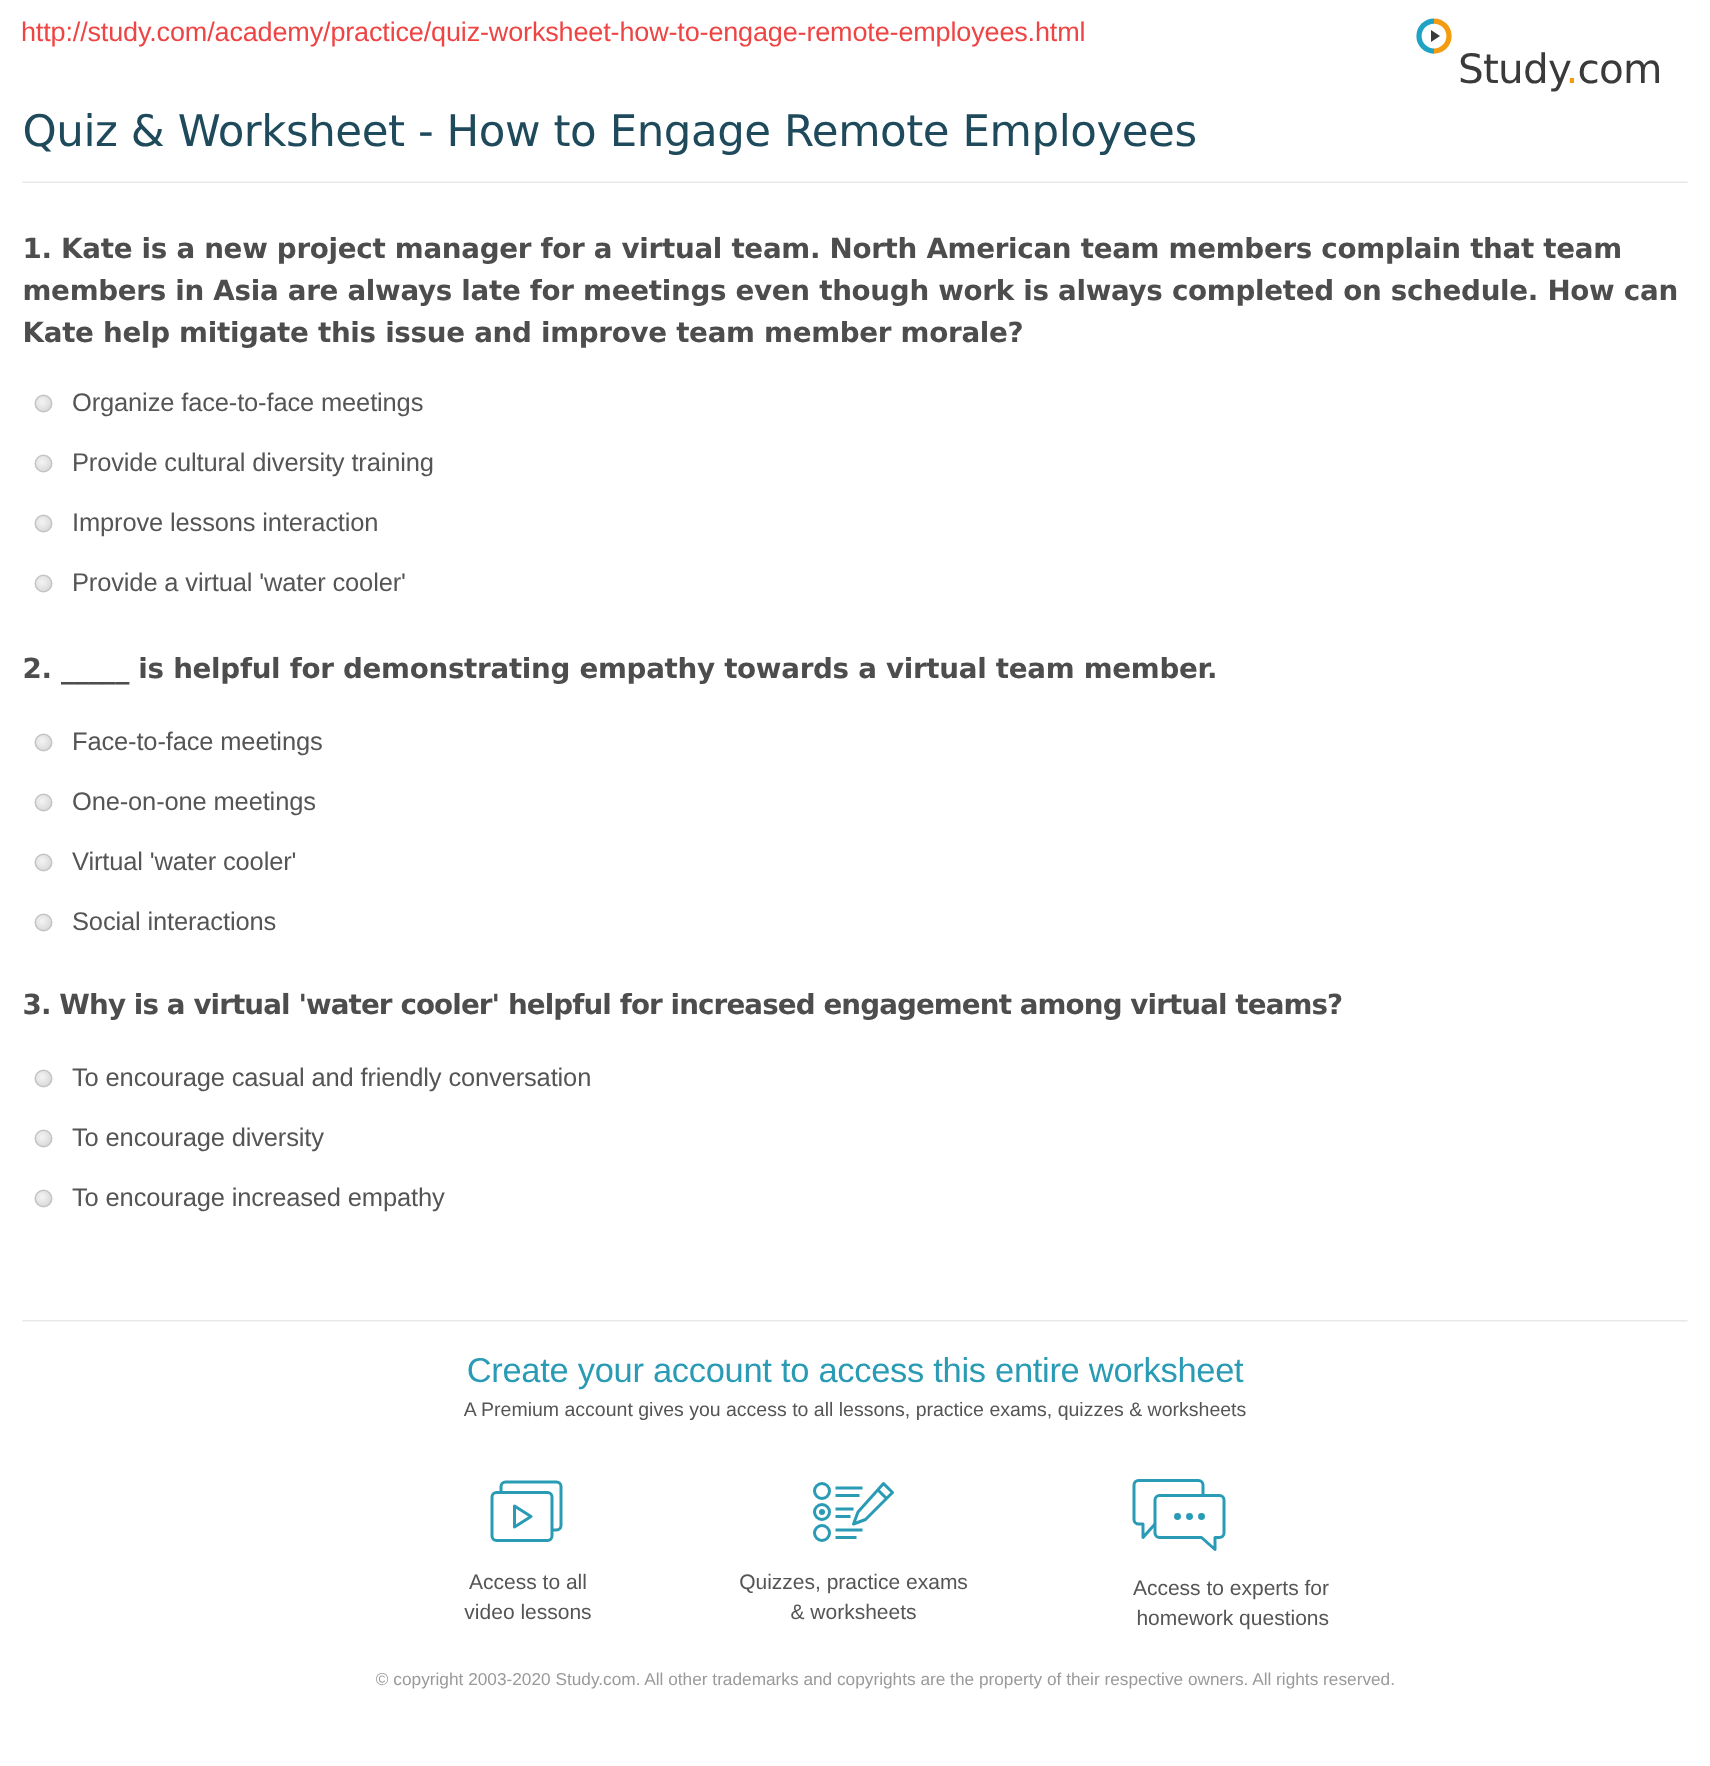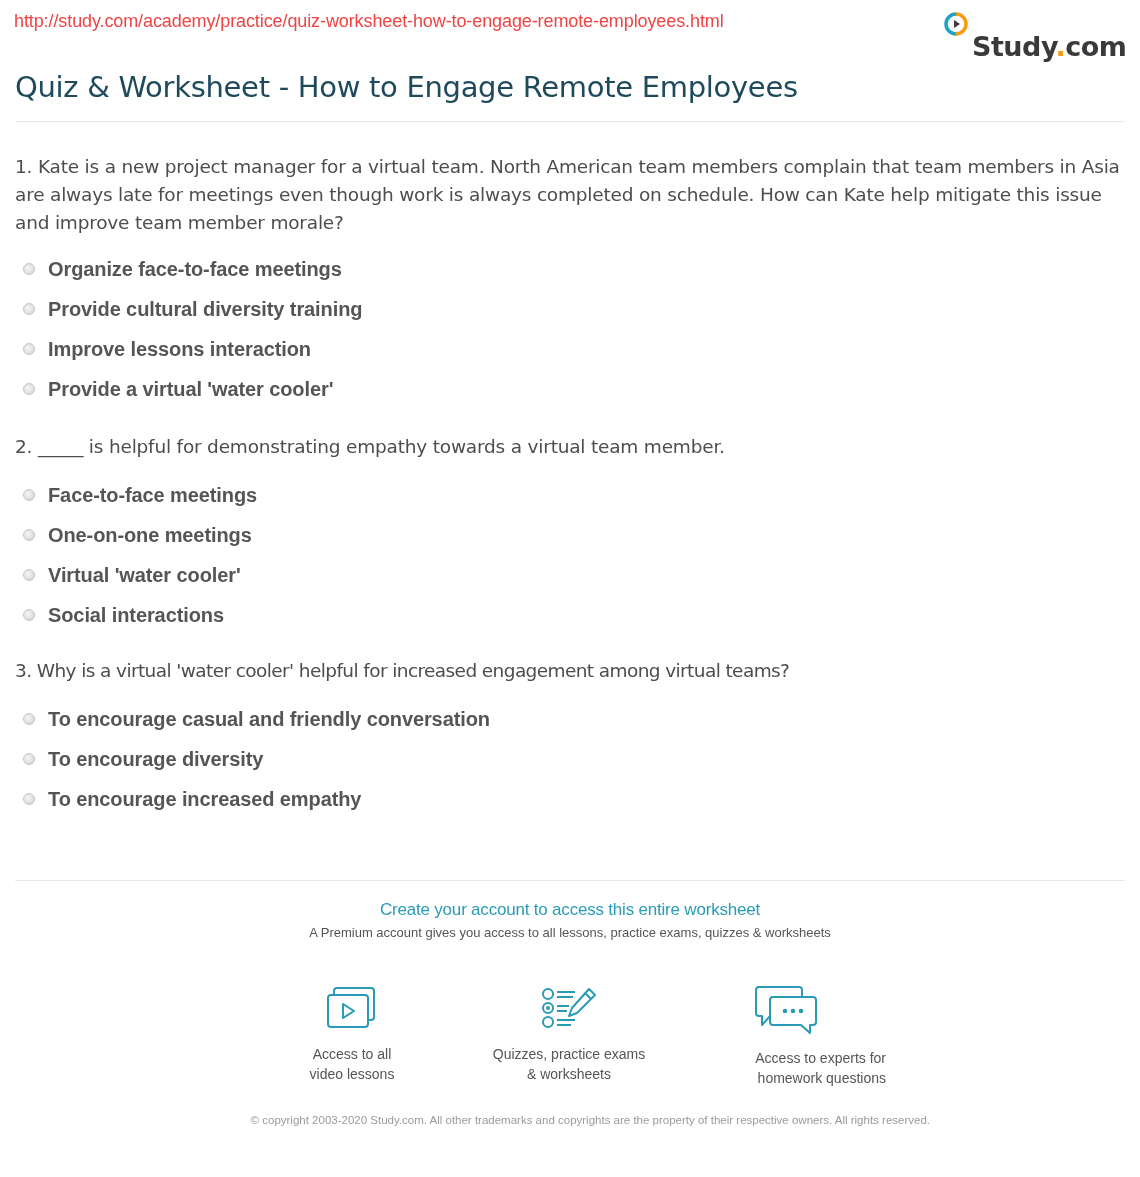--- a/index.html
+++ b/index.html
@@ -3,37 +3,37 @@
   <meta charset="utf-8">
   <style>
     * { box-sizing: border-box; margin: 0; padding: 0; }
     html, body { width: 1140px; height: 1177px; background: #ffffff; overflow: hidden; }
     body { font-family: "Liberation Sans", "DejaVu Sans", sans-serif; color: #4a4a4a; position: relative; }
 
     .url { position: absolute; left: 14px; top: 11px; font-size: 18px; color: #ef4444; letter-spacing: -0.1px; }
 
     .logo { position: absolute; left: 944px; top: 8px; height: 32px; display: flex; align-items: center; }
     .logo svg { width: 24px; height: 24px; margin-right: 4px; }
-    .logo-text { font-family: "DejaVu Sans", sans-serif; font-size: 27px; font-weight: bold; color: #3a3a3a; letter-spacing: -0.5px; line-height: 1; margin-top: 45px; }
+    .logo-text { font-family: "DejaVu Sans", sans-serif; font-size: 27px; font-weight: normal; color: #3a3a3a; letter-spacing: -0.5px; line-height: 1; margin-top: 45px; }
     .logo-dot { color: #f39c12; }
 
     .title { position: absolute; left: 15px; top: 70px; font-family: "DejaVu Sans", sans-serif; font-size: 29px; color: #1e4a5c; font-weight: normal; letter-spacing: -0.3px; }
 
     .divider { position: absolute; left: 15px; right: 15px; height: 1px; background: #e8e8e8; }
 
     .question { position: absolute; left: 15px; right: 20px; }
-    .q-text { font-family: "DejaVu Sans", sans-serif; font-size: 18.5px; font-weight: normal; color: #4d4d4d; line-height: 28px; letter-spacing: -0.2px; }
+    .q-text { font-family: "DejaVu Sans", sans-serif; font-size: 18.5px; font-weight: bold; color: #4d4d4d; line-height: 28px; letter-spacing: -0.2px; }
     .q-text.condensed { letter-spacing: -0.6px; }
     .answers { list-style: none; margin-top: 14px; }
     .answer { display: flex; align-items: center; height: 40px; cursor: pointer; }
     .radio { width: 12px; height: 12px; border-radius: 50%; background: radial-gradient(circle at 40% 40%, #f4f4f4, #d2d2d2); border: 1px solid #c4c4c4; margin-left: 8px; margin-right: 13px; flex-shrink: 0; }
-    .a-label { font-size: 20px; color: #555; letter-spacing: -0.1px; font-weight: bold; }
+    .a-label { font-size: 17px; color: #555; letter-spacing: -0.1px; }
 
     .cta { position: absolute; left: 0; right: 0; top: 900px; text-align: center; }
-    .cta-title { font-size: 17px; color: #2a9bb5; font-weight: normal; letter-spacing: -0.2px; }
+    .cta-title { font-size: 23px; color: #2a9bb5; font-weight: normal; letter-spacing: -0.2px; }
     .cta-sub { font-size: 13px; color: #555; margin-top: 5px; }
 
     .features { position: absolute; top: 985px; left: 0; right: 0; }
     .feature { position: absolute; width: 200px; text-align: center; }
     .feature svg { display: block; margin: 0 auto; }
     .feature-label { font-size: 14px; color: #555; line-height: 20px; margin-top: 13px; }
 
     .footer { position: absolute; top: 1112px; left: 210px; width: 720px; text-align: right; font-size: 11.5px; color: #9a9a9a; line-height: 17px; }
   </style>
 </head>

